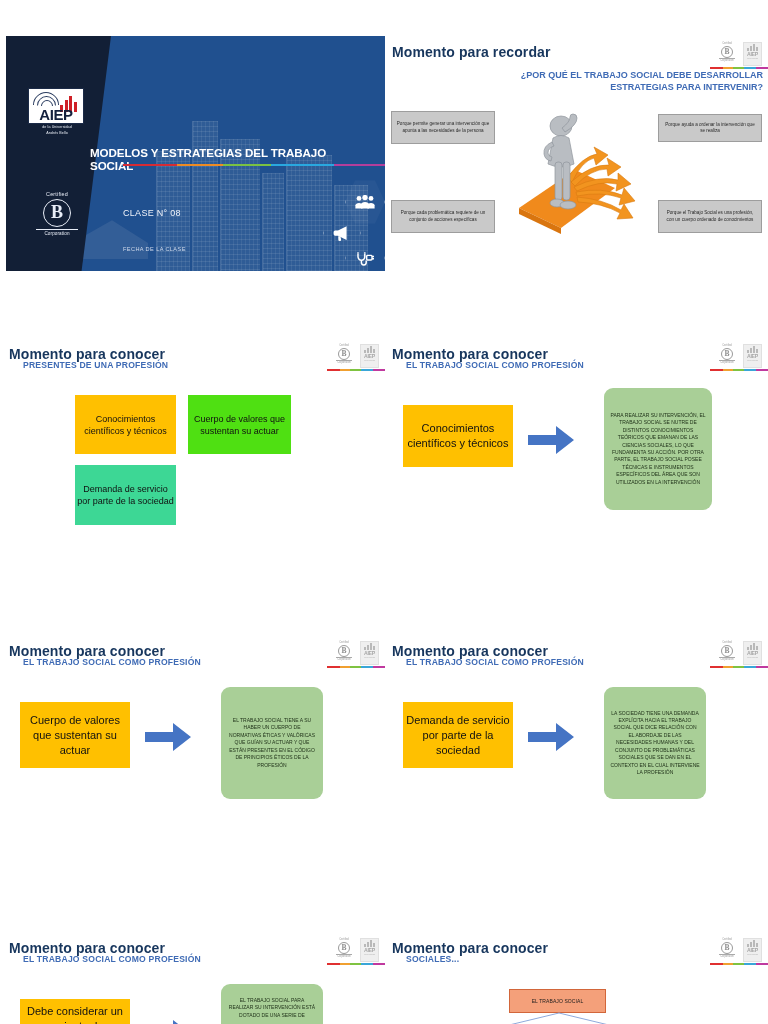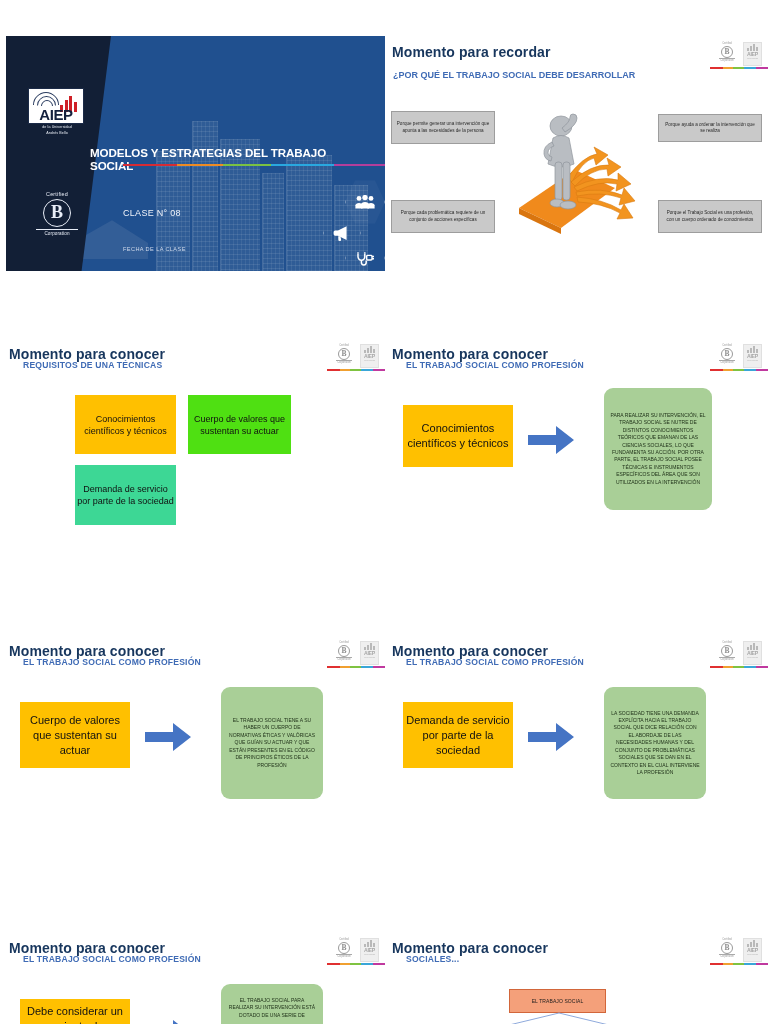--- a/index.html
+++ b/index.html
@@ -132,21 +132,21 @@
   .hexwrap { position: absolute; right: 2px; top: 143px; width: 64px; height: 100px; }
   .hex {
     position: absolute; border: .8px solid rgba(255,255,255,.38);
     clip-path: polygon(25% 3%, 75% 3%, 100% 50%, 75% 97%, 25% 97%, 0 50%);
   }
   .hex.fill { background: rgba(255,255,255,.04); }
   .hex .ic { position: absolute; inset: 0; display: flex; align-items: center; justify-content: center; color: #fff; }
 
   
   .s2-title {
-    position: absolute; left: 8px; top: 33px; width: 345px; text-align: left;
+    position: absolute; left: 33px; top: 33px; width: 345px; text-align: right;
     color: #3f6bb5; font-size: 9px; font-weight: bold; line-height: 12px;
   }
   .graybox {
     position: absolute; background: #c9c9c9; border: .7px solid #9d9d9d;
     color: #2a2a2a; font-size: 4.6px; line-height: 6.4px; text-align: center;
     display: flex; align-items: center; justify-content: center; padding: 2px 4px;
   }
   .figure { position: absolute; left: 130px; top: 68px; width: 130px; height: 130px; }
 
   
@@ -277,20 +277,21 @@
             </div>
           <div class="nm">AIEP</div>
           <div class="sub">Universidad</div>
         </div>
       </div>
       <div class="rainbow"></div>
     </div>
 
     <div class="s2-title">
       <div>¿POR QUÉ EL TRABAJO SOCIAL DEBE DESARROLLAR</div>
+      <div>ESTRATEGIAS PARA INTERVENIR?</div>
     </div>
 
     <div class="graybox" style="left:6px; top:75px; width:104px; height:33px;">Porque permite generar una intervención que apunta a las necesidades de la persona</div>
     <div class="graybox" style="left:273px; top:78px; width:104px; height:28px;">Porque ayuda a ordenar la intervención que se realiza</div>
     <div class="graybox" style="left:6px; top:164px; width:104px; height:33px;">Porque cada problemática requiere de un conjunto de acciones específicas</div>
     <div class="graybox" style="left:273px; top:164px; width:104px; height:33px;">Porque el Trabajo Social es una profesión, con un cuerpo ordenado de conocimientos</div>
 
     <div class="figure">
       <svg width="130" height="130" viewBox="0 0 130 130">
 
@@ -315,21 +316,21 @@
           <ellipse cx="42" cy="99" rx="7" ry="4"></ellipse>
           <ellipse cx="53" cy="101" rx="8" ry="4"></ellipse>
         </g>
       </svg>
     </div>
   </div>
 
   <div class="slide" id="slide3" style="left:2px; top:338px;">
     <div class="s-head">
       <div class="momento">Momento para conocer</div>
-      <div class="subtitle">REQUISITOS DE UNA TÉCNICAS</div>
+      <div class="subtitle">PRESENTES DE UNA PROFESIÓN</div>
       <div class="corner-logos">
         <div class="bcorp-mini">
           <span class="cert">Certified</span>
           <div class="circ">B</div>
           <span class="corp">Corporation</span>
         </div>
         <div class="aiep-mini">
           <div class="bars">
               <i style="height:3px"></i>
               <i style="height:5px"></i>

